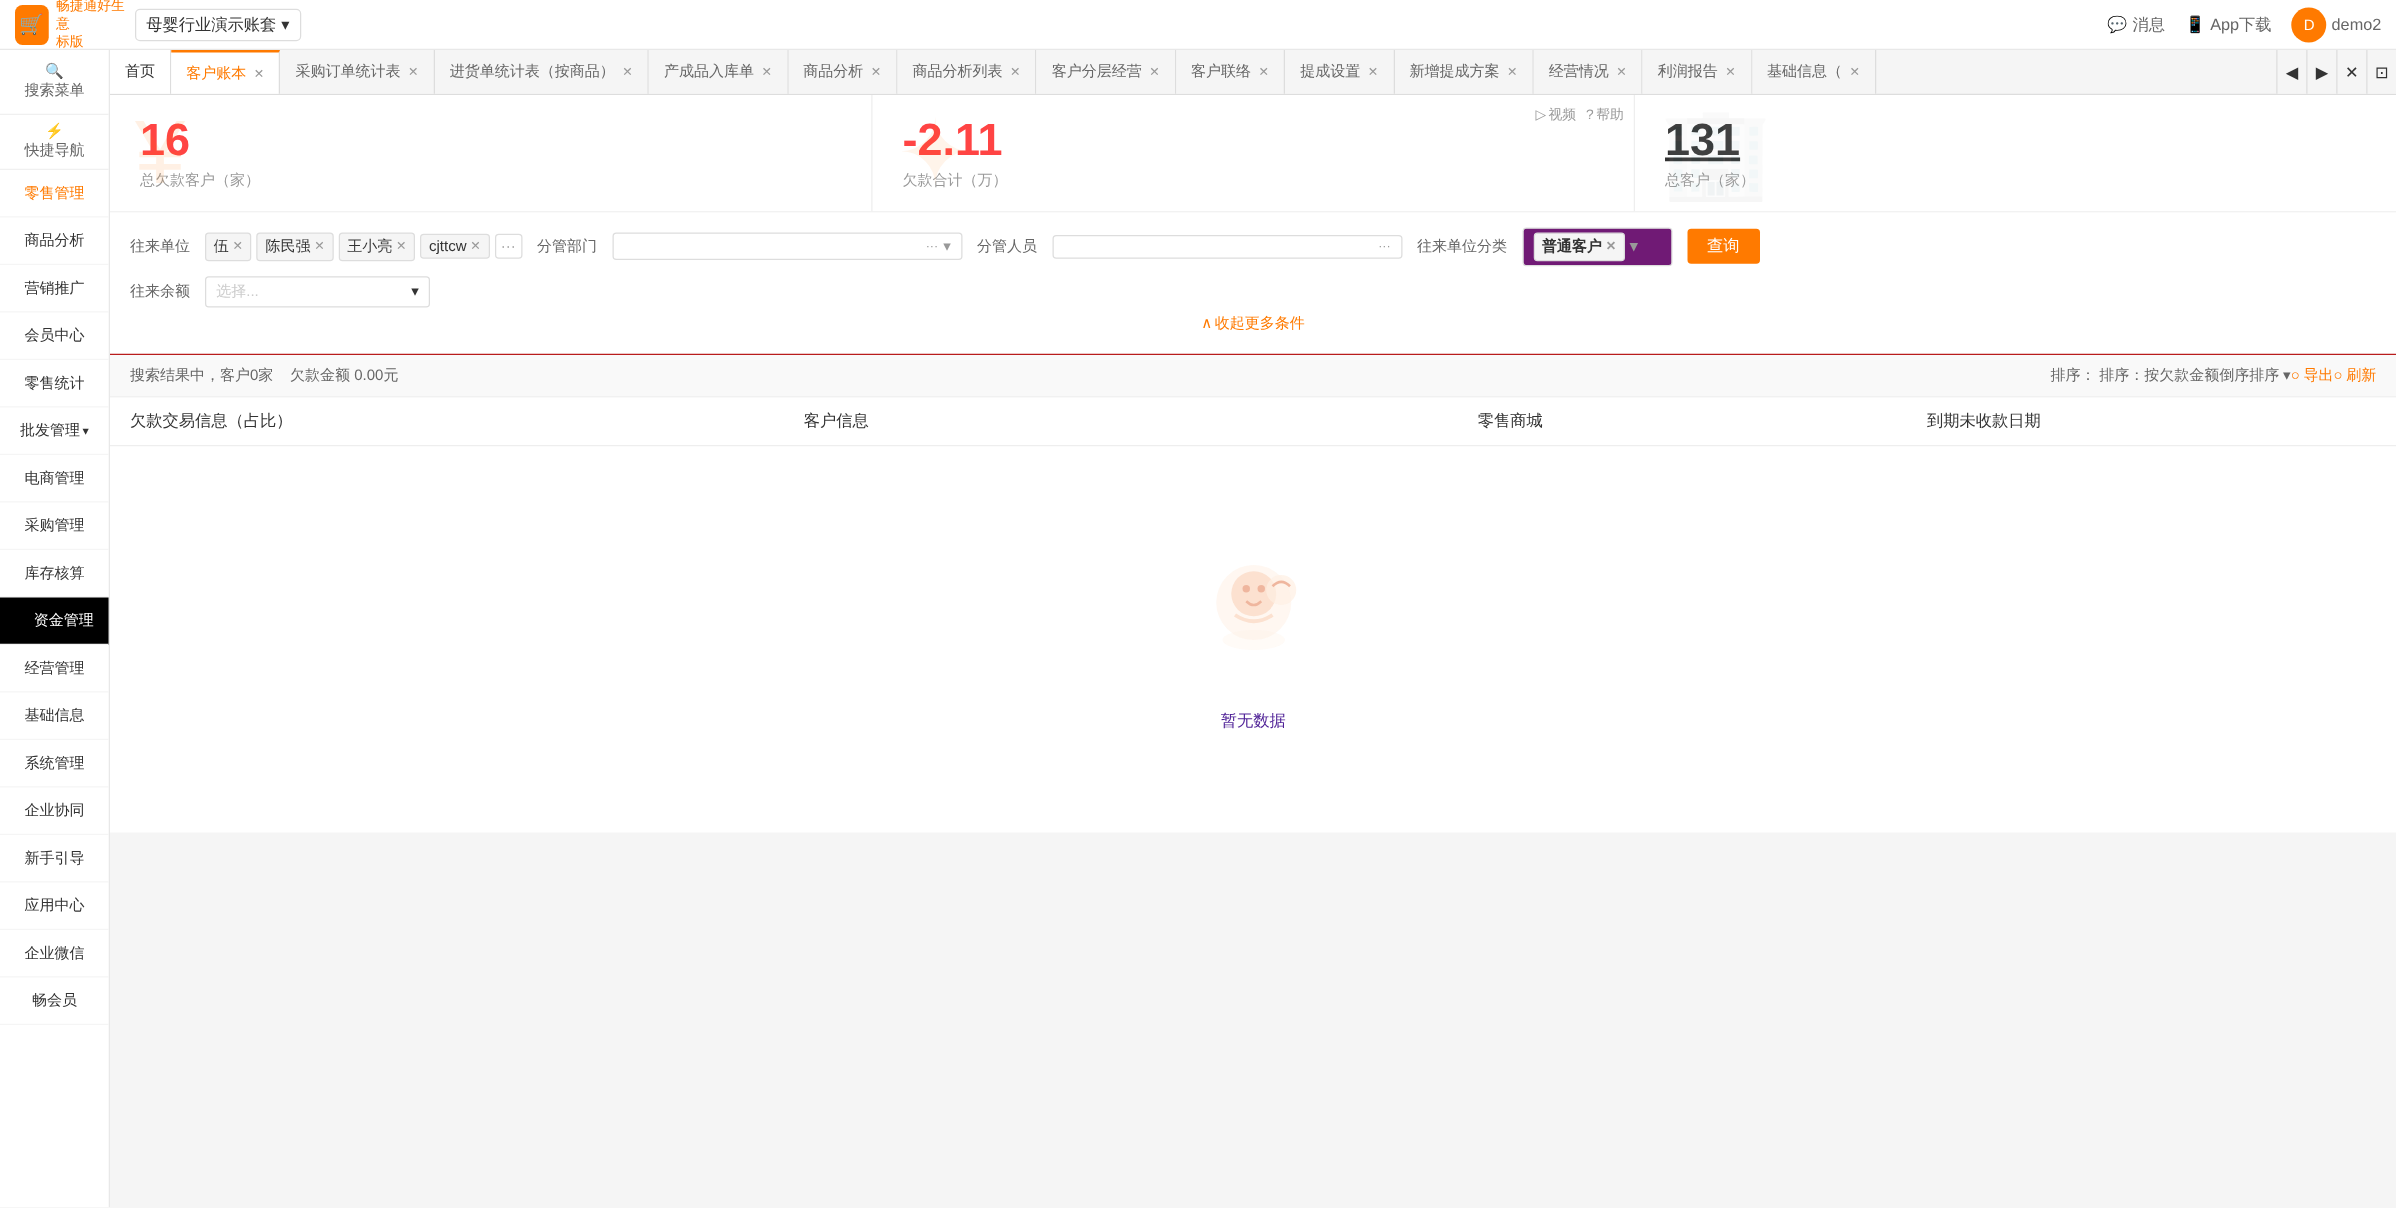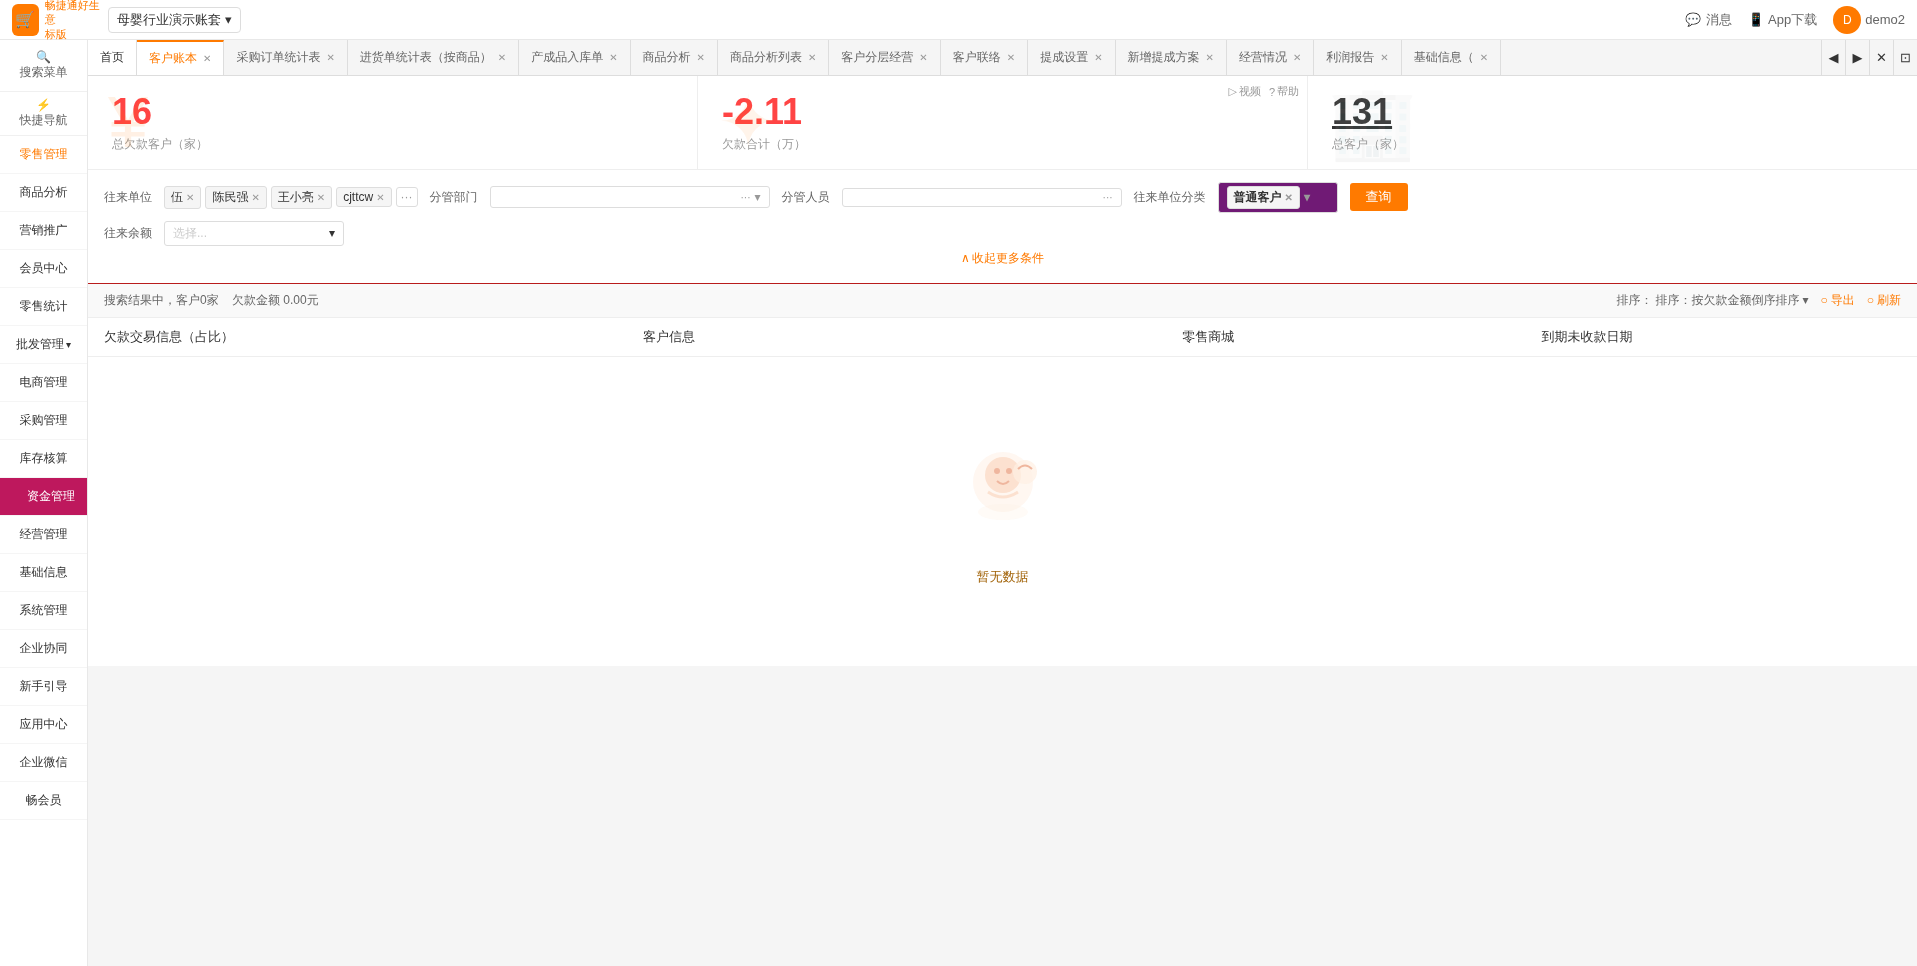--- a/index.html
+++ b/index.html
@@ -17,21 +17,21 @@
     .avatar { width: 28px; height: 28px; border-radius: 50%; background: #ff7a00; display: flex; align-items: center; justify-content: center; color: #fff; font-size: 12px; }
 
     
     .main-layout { display: flex; flex: 1; overflow: hidden; }
 
     
     .sidebar { width: 88px; background: #fff; border-right: 1px solid #e8e8e8; display: flex; flex-direction: column; flex-shrink: 0; overflow-y: auto; }
     .sidebar-search { padding: 10px 8px; text-align: center; cursor: pointer; color: #666; font-size: 12px; border-bottom: 1px solid #f0f0f0; }
     .sidebar-nav { padding: 6px 0; text-align: center; cursor: pointer; color: #666; font-size: 12px; border-bottom: 1px solid #f0f0f0; }
     .sidebar-item { padding: 10px 4px; text-align: center; cursor: pointer; color: #333; font-size: 12px; border-bottom: 1px solid #f5f5f5; }
-    .sidebar-item.active { background: #be185d; color: #fff; padding-left: 19px; }
+    .sidebar-item.active { background: #000000; color: #fff; padding-left: 19px; }
     .sidebar-item.active-parent { color: #ff7a00; }
 
     
     .content-area { flex: 1; display: flex; flex-direction: column; overflow: hidden; }
 
     
     .tab-bar { height: 36px; background: #f5f5f5; display: flex; align-items: center; border-bottom: 1px solid #ddd; flex-shrink: 0; overflow: hidden; }
     .tab-item { height: 36px; padding: 0 12px; display: flex; align-items: center; gap: 4px; cursor: pointer; font-size: 12px; color: #666; border-right: 1px solid #ddd; white-space: nowrap; background: #f5f5f5; flex-shrink: 0; }
     .tab-item.active { background: #fff; color: #ff7a00; border-top: 2px solid #ff7a00; }
     .tab-item.home { background: #fff; color: #333; }
@@ -61,28 +61,28 @@
     .filter-tag { background: #f5f5f5; border: 1px solid #ddd; border-radius: 3px; padding: 2px 6px; font-size: 12px; display: flex; align-items: center; gap: 3px; color: #333; }
     .filter-tag .remove { cursor: pointer; color: #999; font-size: 10px; }
     .filter-more { color: #999; cursor: pointer; font-size: 12px; border: 1px solid #ddd; border-radius: 3px; padding: 2px 4px; }
     .filter-select { border: 1px solid #ddd; border-radius: 3px; padding: 3px 8px; font-size: 12px; color: #999; display: flex; align-items: center; gap: 4px; cursor: pointer; min-width: 120px; background: #701a75; font-weight: bold; }
     .filter-input-wide { border: 1px solid #ddd; border-radius: 3px; padding: 3px 8px; font-size: 12px; color: #999; display: flex; align-items: center; gap: 4px; cursor: pointer; min-width: 280px; background: #fff; }
     .filter-btn-query { background: #ff7a00; color: #fff; border: none; border-radius: 3px; padding: 5px 16px; cursor: pointer; font-size: 13px; }
     .collapse-btn { color: #ff7a00; cursor: pointer; font-size: 12px; display: flex; align-items: center; gap: 2px; text-align: center; width: 100%; justify-content: center; padding: 4px 0; }
 
     
     .result-bar { background: #f9f9f9; padding: 8px 16px; border-bottom: 1px solid #eee; display: flex; align-items: center; justify-content: space-between; font-size: 12px; color: #666; }
-    .result-bar-right { display: flex; gap: 12px; align-items: flex-end; }
+    .result-bar-right { display: flex; gap: 0; align-items: flex-end; }
     .result-action { display: flex; align-items: center; gap: 3px; cursor: pointer; color: #ff7a00; }
     .sort-select { display: flex; align-items: center; gap: 3px; cursor: pointer; color: #666; }
 
     
     .data-table { background: #fff; width: 100%; }
     .table-header { display: grid; grid-template-columns: 3fr 3fr 2fr 2fr; padding: 10px 16px; border-bottom: 1px solid #eee; font-size: 13px; color: #333; font-weight: normal; }
-    .empty-area { display: flex; flex-direction: column; align-items: center; justify-content: center; padding: 80px 0; color: #a16207; font-size: 13px; }
+    .empty-area { display: flex; flex-direction: column; align-items: center; justify-content: center; padding: 80px 0; color: #4c1d95; font-size: 13px; }
     .empty-icon { font-size: 80px; margin-bottom: 12px; opacity: 0.5; }
 
     
     .filter-row2 { display: flex; align-items: center; gap: 12px; }
     .amount-select { border: 1px solid #ddd; border-radius: 3px; padding: 3px 8px; font-size: 12px; min-width: 180px; background: #fff; display: flex; align-items: center; justify-content: space-between; cursor: pointer; }
   </style>
 </head>
 <body>
 
 <div class="top-bar">

